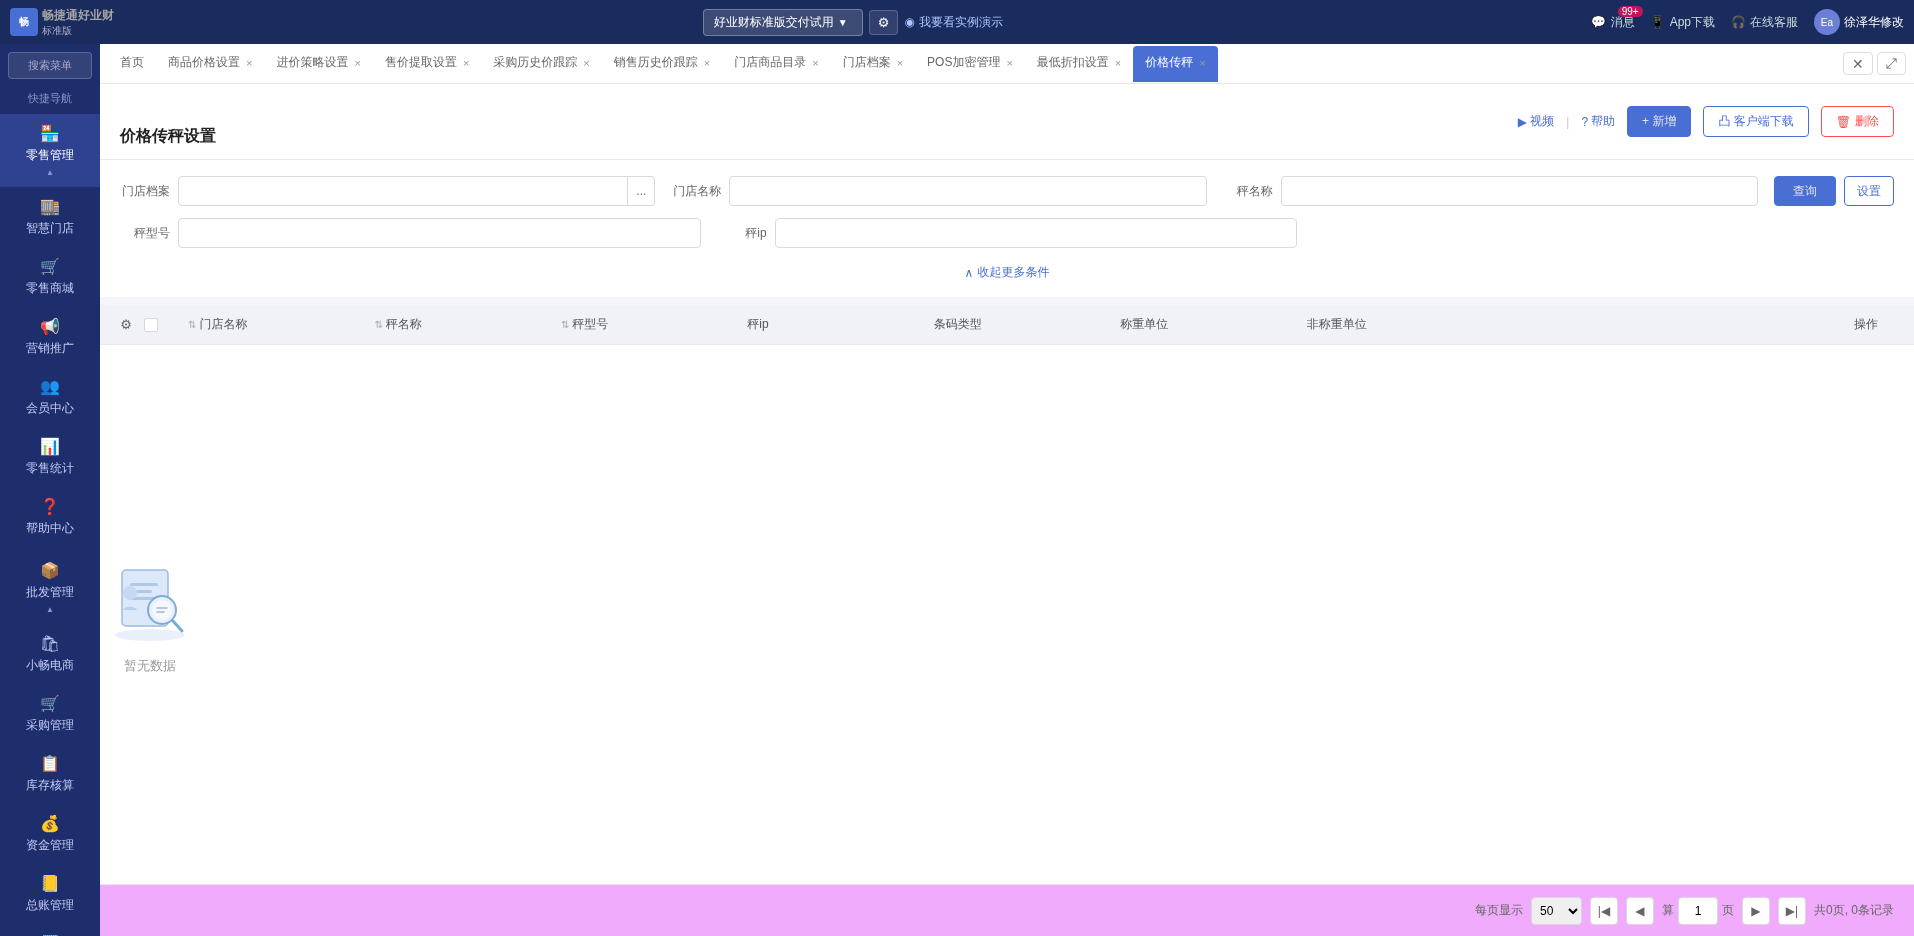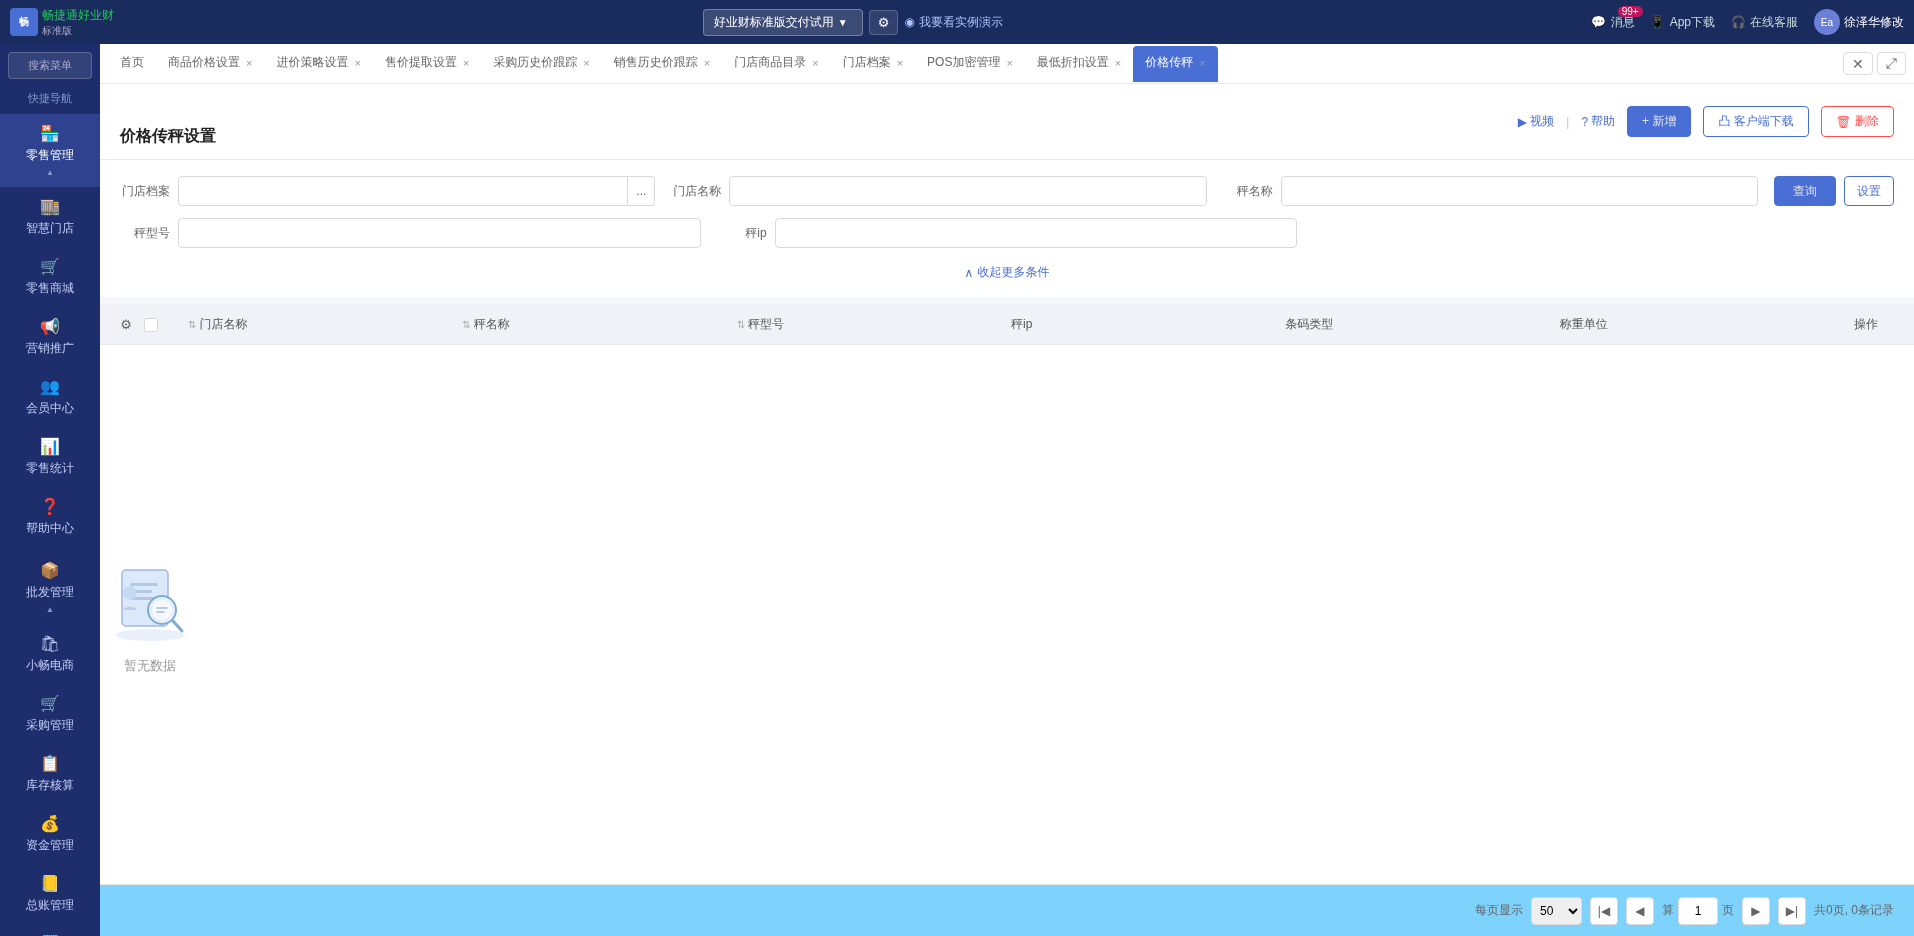--- a/index.html
+++ b/index.html
@@ -83,21 +83,21 @@
     .th-cell { flex: 1; padding: 0 8px; font-size: 12px; color: #555; font-weight: normal; display: flex; align-items: center; gap: 3px; }
     .th-cell.fixed-op { flex: 0 0 80px; justify-content: center; }
     .sort-icon { font-size: 10px; color: #aaa; }
     .checkbox { width: 14px; height: 14px; border: 1px solid #d9d9d9; border-radius: 2px; background: #fff; cursor: pointer; }
     .table-body { flex: 1; display: flex; flex-direction: column; align-items: flex-start; justify-content: center; }
     .empty-state { display: flex; flex-direction: column; align-items: center; gap: 12px; }
     .empty-icon { width: 100px; height: 90px; position: relative; }
     .empty-text { color: #999; font-size: 13px; }
 
     
-    .pagination { height: 52px; background: #7dd3fc; border-top: 1px solid #e8e8e8; display: flex; align-items: center; justify-content: flex-end; padding: 0 20px; gap: 8px; flex-shrink: 0; }
+    .pagination { height: 52px; background: #f0abfc; border-top: 1px solid #e8e8e8; display: flex; align-items: center; justify-content: flex-end; padding: 0 20px; gap: 8px; flex-shrink: 0; }
     .page-size-label { font-size: 12px; color: #666; }
     .page-size-select { height: 28px; border: 1px solid #d9d9d9; border-radius: 4px; padding: 0 4px; font-size: 12px; cursor: pointer; }
     .page-btn { width: 28px; height: 28px; border: 1px solid #d9d9d9; border-radius: 4px; background: #fff; cursor: pointer; display: flex; align-items: center; justify-content: center; font-size: 12px; color: #666; }
     .page-btn:disabled { color: #ccc; cursor: not-allowed; }
     .page-info { display: flex; align-items: center; gap: 4px; font-size: 12px; color: #666; }
     .page-input { width: 40px; height: 28px; border: 1px solid #d9d9d9; border-radius: 4px; text-align: center; font-size: 12px; }
     .page-total { font-size: 12px; color: #666; }
 
     
     ::-webkit-scrollbar { width: 6px; height: 6px; }
@@ -107,21 +107,21 @@
 </head>
 <body>
 
 <div class="app-wrapper">
 
   <div class="top-bar">
     <div class="top-bar-left">
       <div class="app-logo">
         <div class="app-logo-icon">畅</div>
         <div>
-          <div style="font-size:12px;color:#22c55e;font-weight:normal;">畅捷通好业财</div>
+          <div style="font-size:12px;color:#a3a3a3;font-weight:bold;">畅捷通好业财</div>
           <div style="font-size:10px;color:#aac;">标准版</div>
         </div>
       </div>
     </div>
     <div class="top-bar-center">
       <div class="version-selector">
         <span>好业财标准版交付试用</span>
         <span class="arrow">▼</span>
       </div>
       <div class="gear-btn">⚙</div>
@@ -358,20 +358,23 @@
             </div>
             <div class="th-cell">
               <span>秤ip</span>
             </div>
             <div class="th-cell">
               <span>条码类型</span>
             </div>
             <div class="th-cell">
               <span>称重单位</span>
             </div>
+            <div class="th-cell" style="flex:3;">
+              <span>非称重单位</span>
+            </div>
             <div class="th-cell fixed-op">
               <span>操作</span>
             </div>
           </div>
 
           <div class="table-body">
             <div class="empty-state">
               <div class="empty-icon">
                 <svg width="100" height="90" viewBox="0 0 100 90">
 

